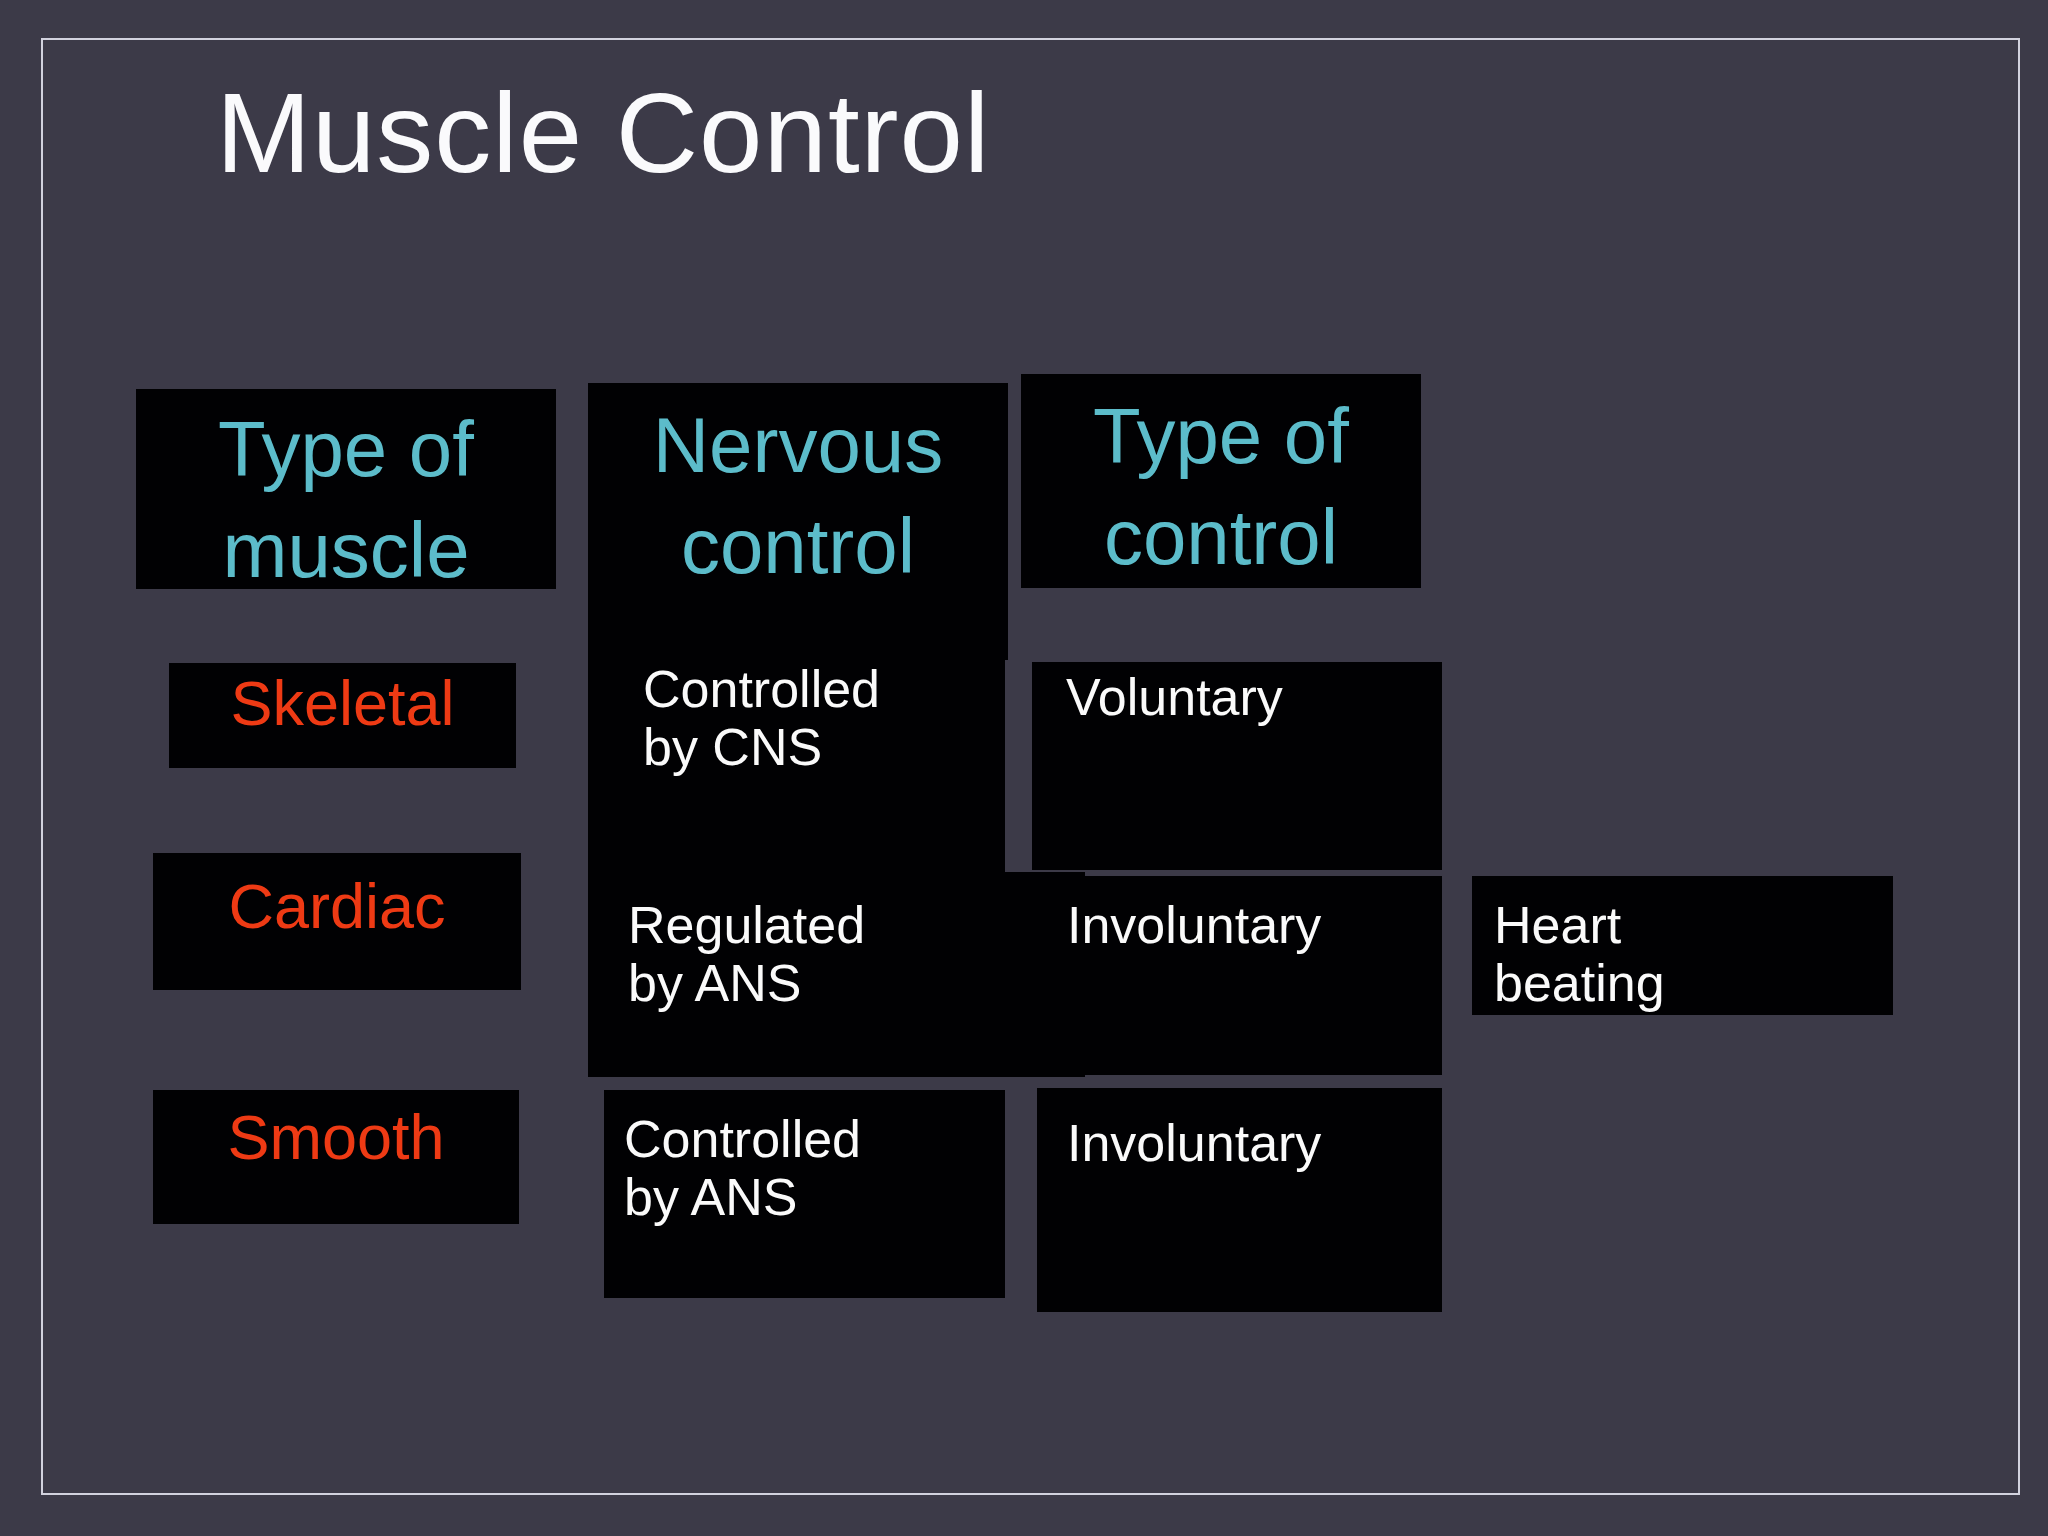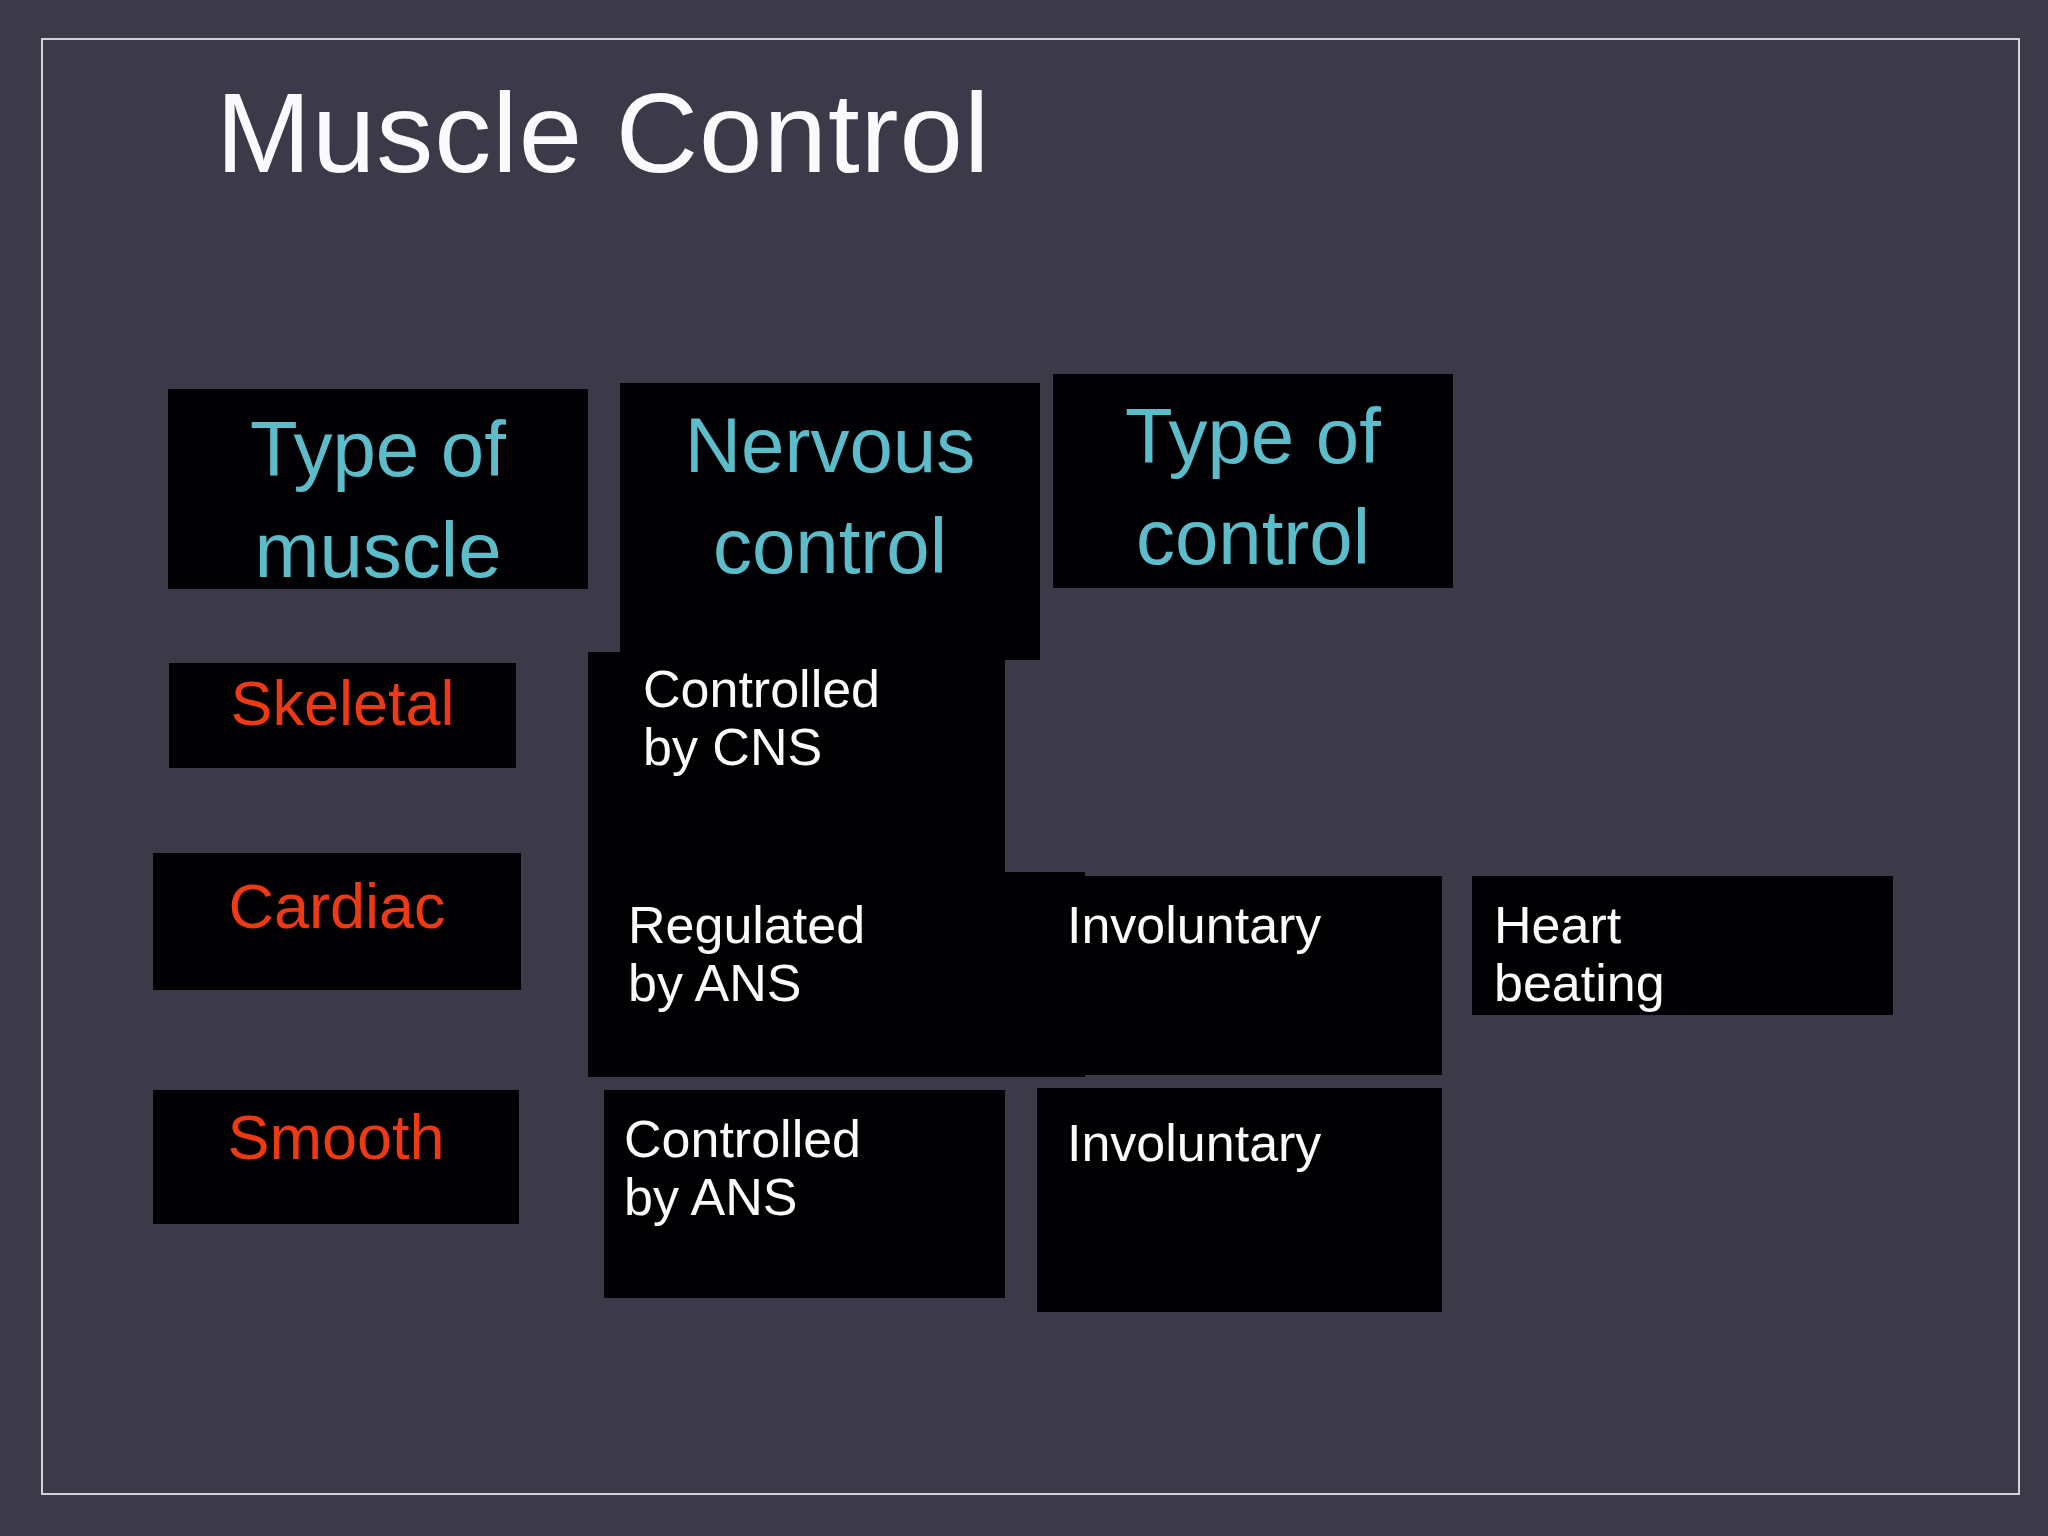--- a/index.html
+++ b/index.html
@@ -30,21 +30,20 @@
     position: absolute;
     background: #010103;
     box-sizing: border-box;
     white-space: pre-line;
   }
   .header {
     color: #5cbcca;
     font-size: 78px;
     line-height: 1.3;
     text-align: center;
-    margin-left: 32px;
   }
   .label {
     color: #ee3a14;
     font-size: 63px;
     line-height: 1.25;
     text-align: center;
   }
   .cell {
     color: #fafafa;
     font-size: 52px;
@@ -69,20 +68,21 @@
 
   <div class="box header" style="left:1021px; top:374px; width:400px; height:214px; padding-top:12px;">Type of
 control</div>
 
 
   <div class="box label" style="left:169px; top:663px; width:347px; height:105px; padding-top:1px;">Skeletal</div>
 
   <div class="box cell" style="left:588px; top:652px; width:417px; height:225px; padding:8px 0 0 55px;">Controlled
 by CNS</div>
 
+  <div class="box cell" style="left:1032px; top:662px; width:410px; height:208px; padding:6px 0 0 34px;">Voluntary</div>
 
 
   <div class="box label" style="left:153px; top:853px; width:368px; height:137px; padding-top:14px;">Cardiac</div>
 
   <div class="box cell" style="left:588px; top:872px; width:497px; height:205px; padding:24px 0 0 40px;">Regulated
 by ANS</div>
 
   <div class="box cell" style="left:1037px; top:876px; width:405px; height:199px; padding:20px 0 0 30px;">Involuntary</div>
 
   <div class="box cell" style="left:1472px; top:876px; width:421px; height:139px; padding:20px 0 0 22px;">Heart

